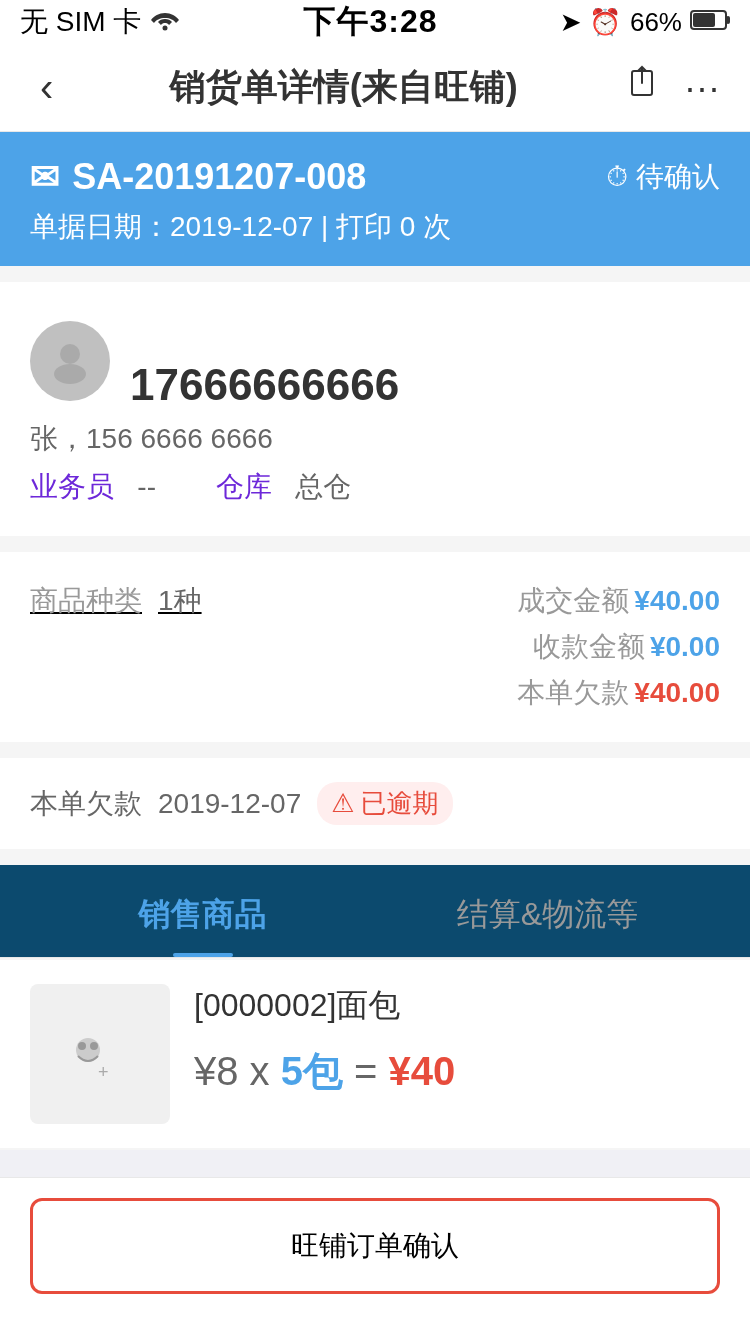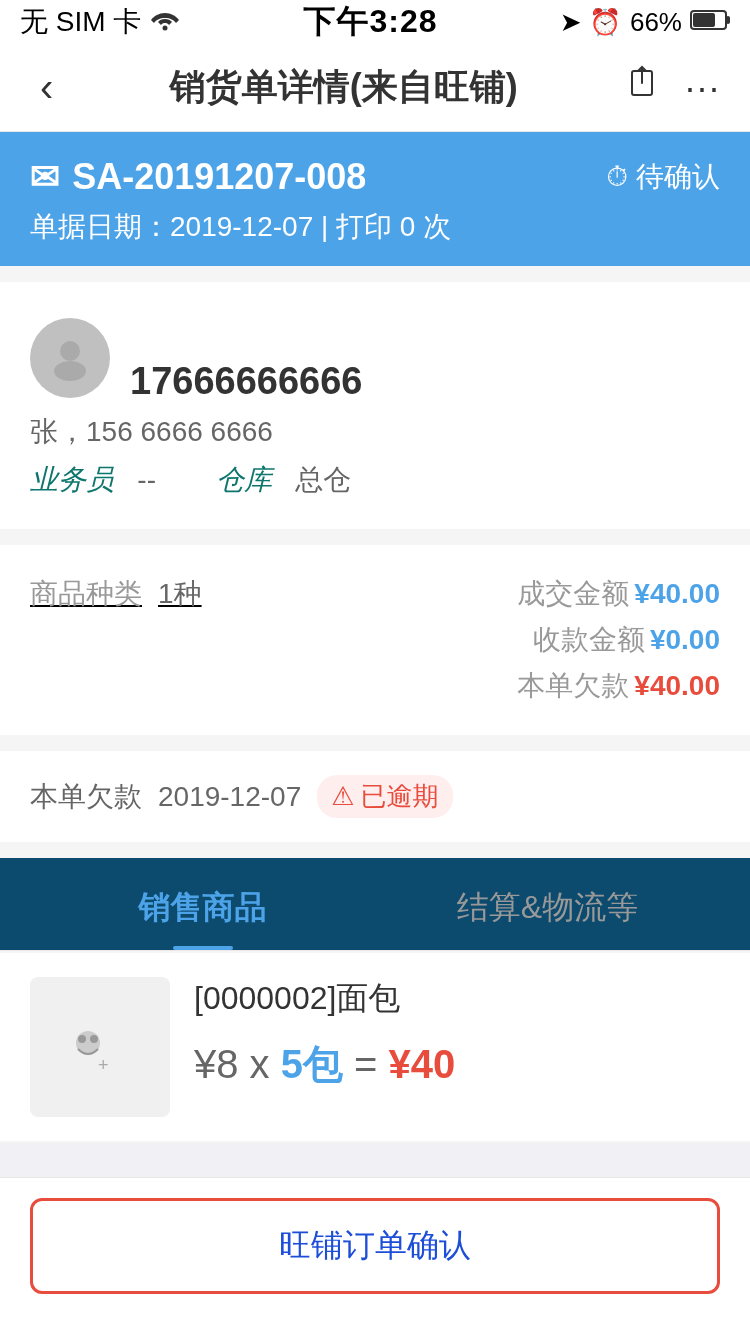--- a/index.html
+++ b/index.html
@@ -122,38 +122,38 @@
       width: 80px;
       height: 80px;
       border-radius: 50%;
       background: #c0c0c0;
       display: flex;
       align-items: center;
       justify-content: center;
       flex-shrink: 0;
     }
     .customer-name {
-      font-size: 38px;
+      font-size: 44px;
       font-weight: 600;
       color: #333;
       margin-top: 48px;
     }
     .customer-info {
       font-size: 28px;
       color: #666;
       margin-bottom: 10px;
     }
     .customer-meta {
       display: flex;
       align-items: center;
       gap: 60px;
       font-size: 28px;
       color: #666;
     }
-    .meta-label { color: #0f766e; font-style: italic; }
+    .meta-label { color: #6d28d9; }
 
     
     .summary-section {
       background: #fff;
       padding: 30px;
       margin-top: 16px;
       display: flex;
       justify-content: space-between;
       align-items: flex-start;
     }
@@ -303,22 +303,22 @@
       height: 96px;
       border: 3px solid #e74c3c;
       background: #fff;
       border-radius: 12px;
       display: flex;
       align-items: center;
       justify-content: center;
       cursor: pointer;
     }
     .confirm-btn-label {
-      font-size: 32px;
-      color: #1d4ed8;
+      font-size: 28px;
+      color: #000000;
       font-weight: 500;
     }
   </style>
 </head>
 <body>
 
 <div class="status-bar">
   <div class="status-left">
     <span>无 SIM 卡</span>
     <span>

